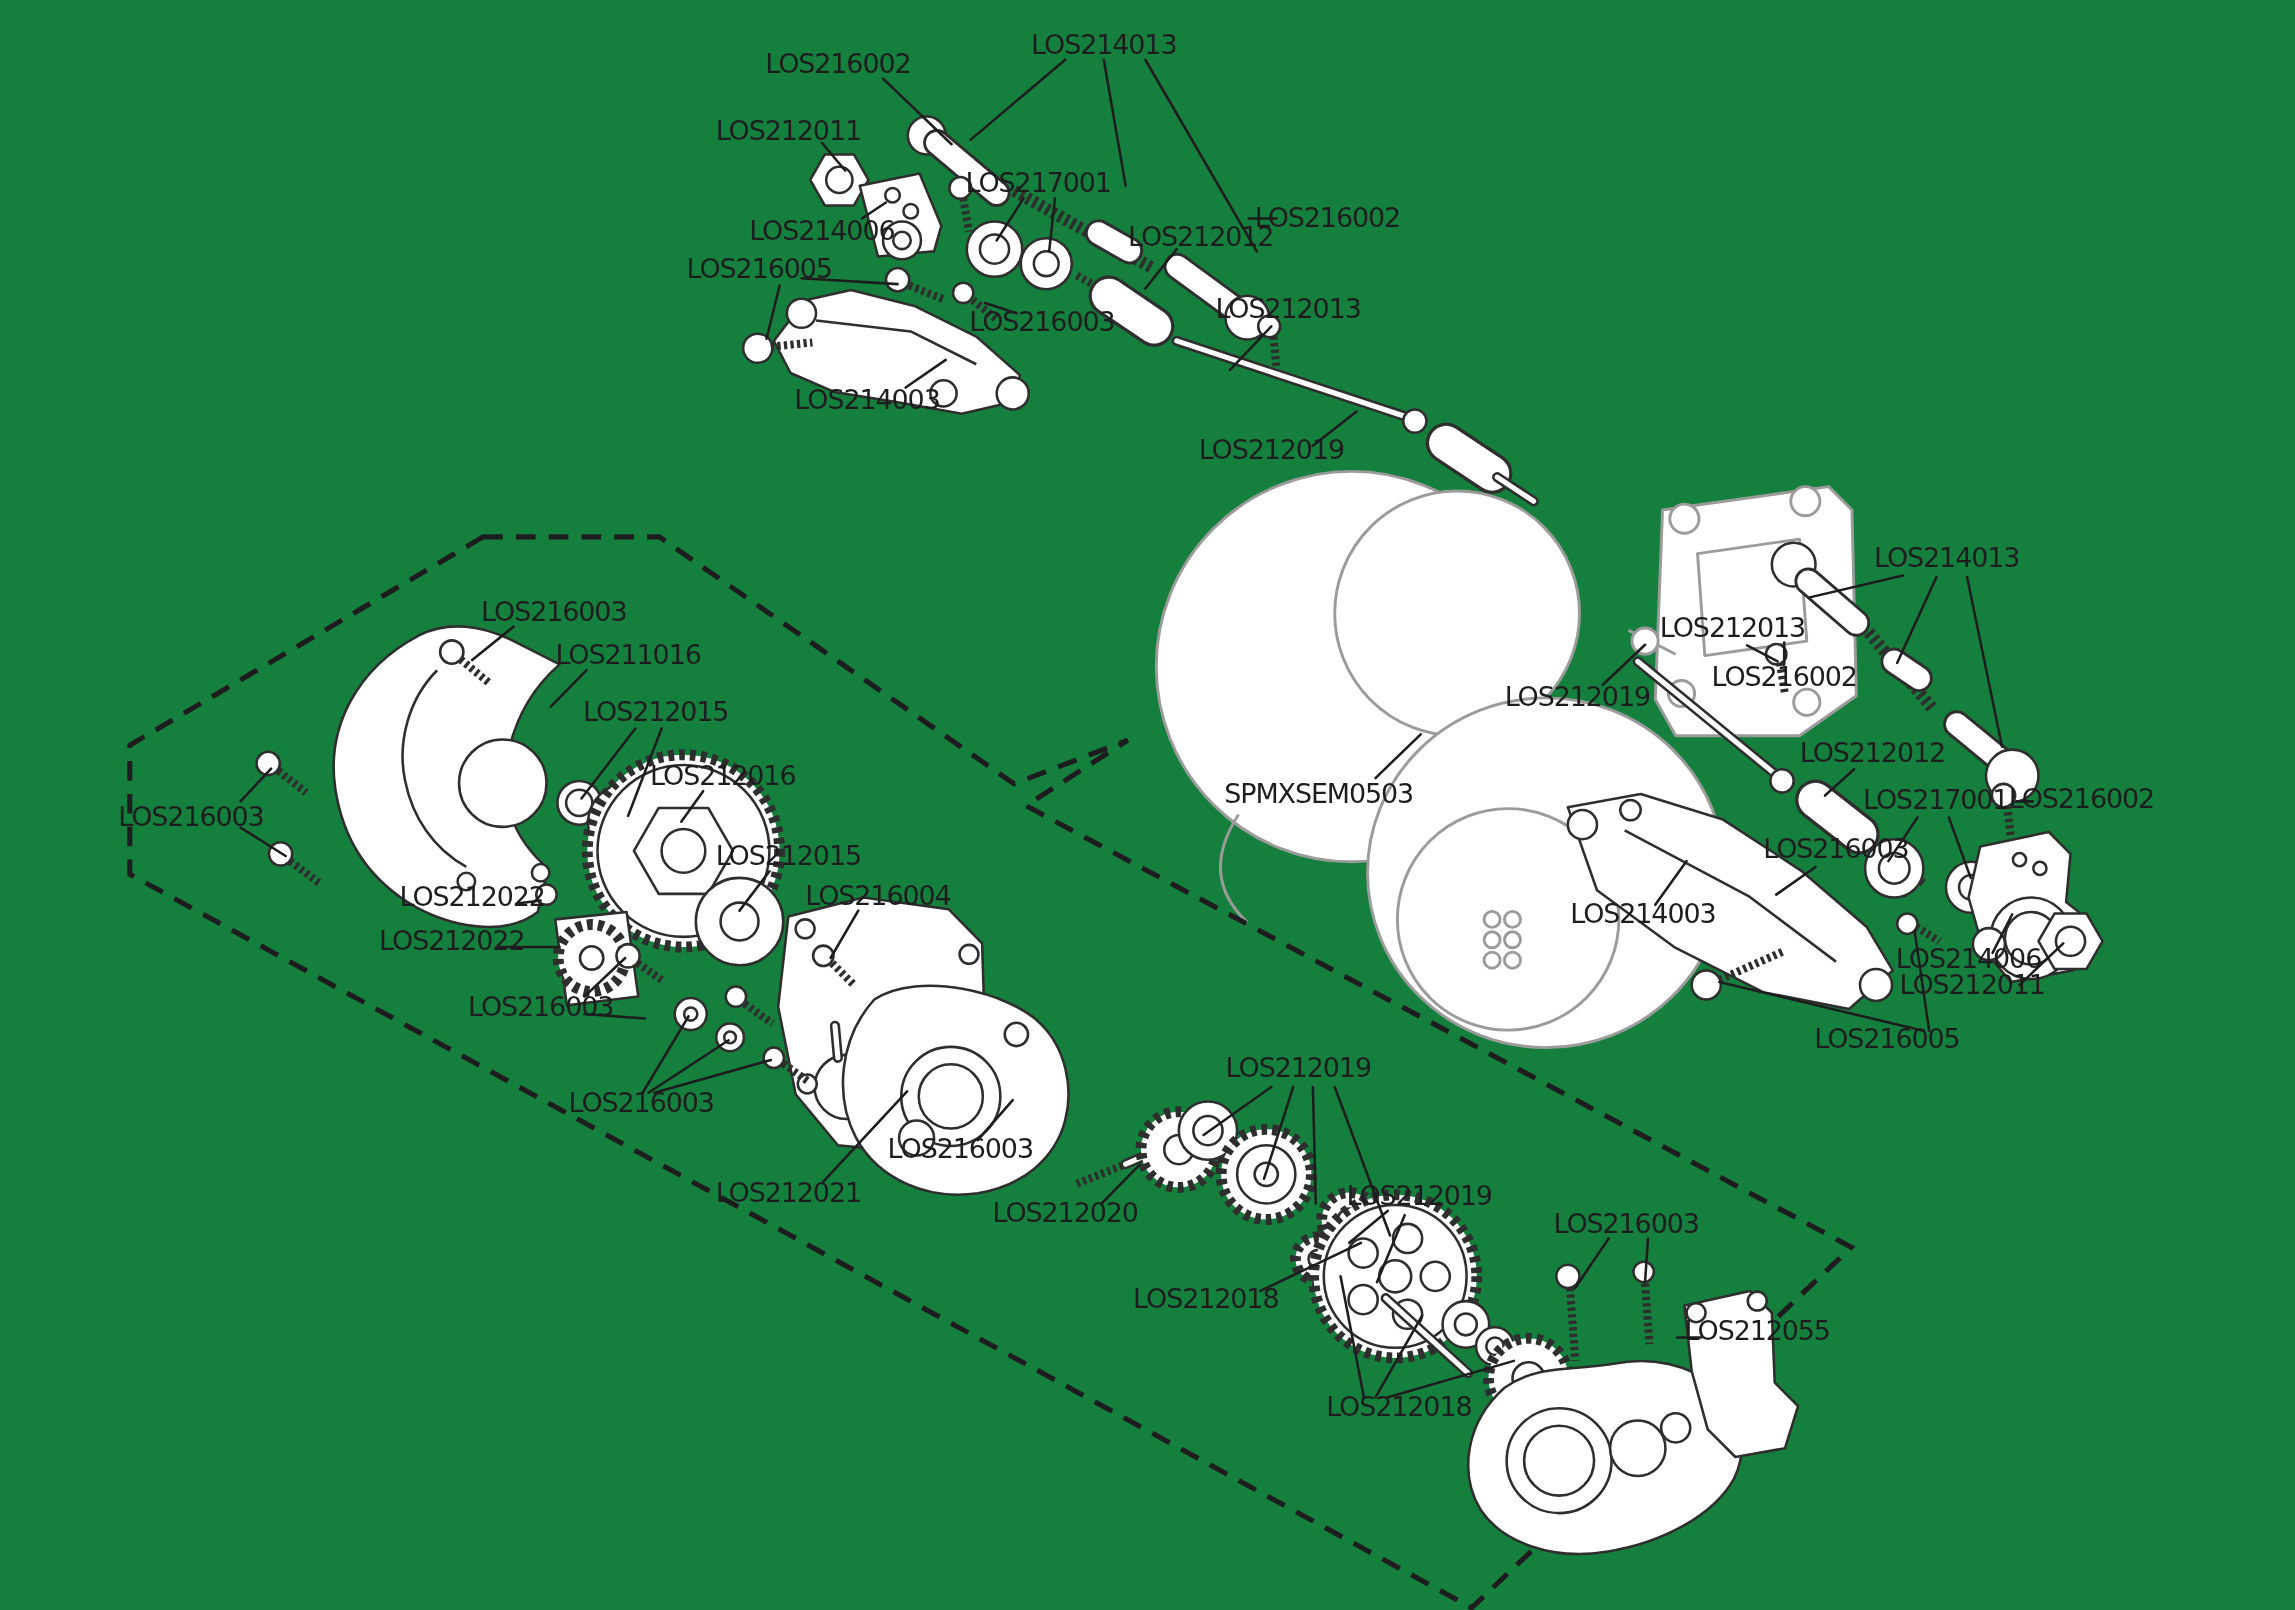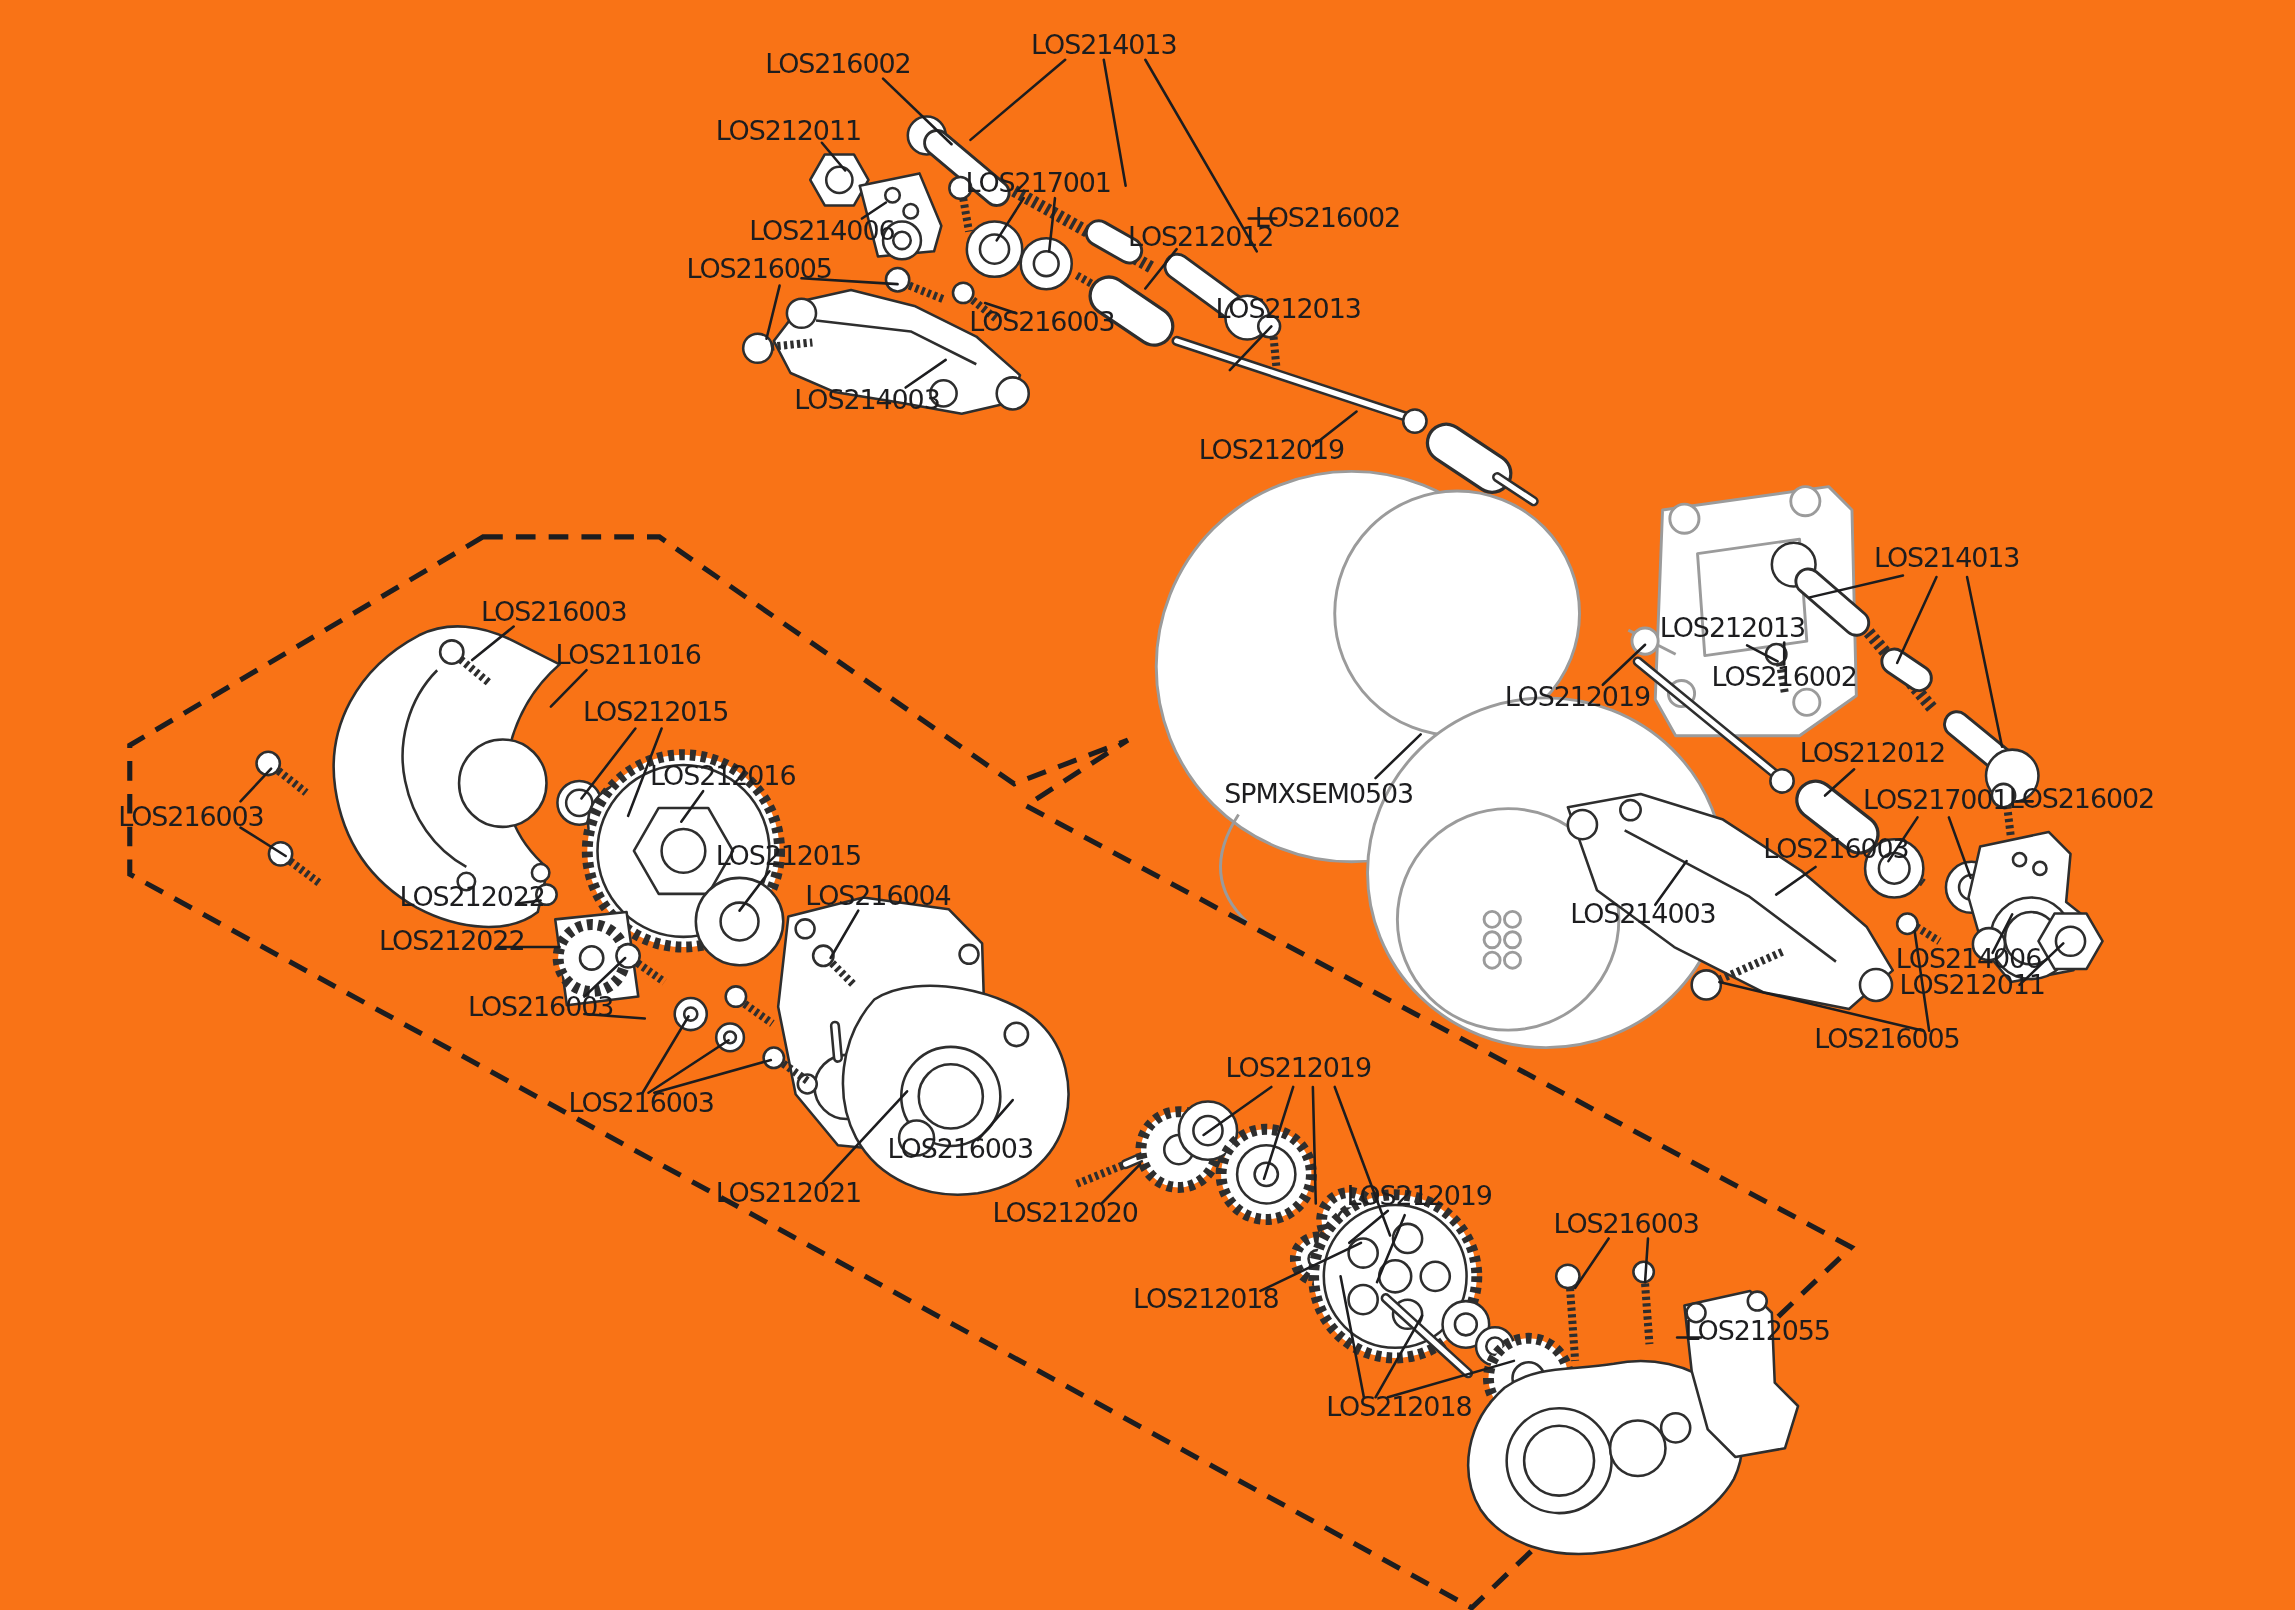--- a/index.html
+++ b/index.html
@@ -1,16 +1,16 @@
 <!DOCTYPE html>
 <html style="font-size:11.7px"><head>
 <meta charset="utf-8">
 <style>
   html,body{margin:0;padding:0;background:#ffffff;}
-  .stage{position:relative;width:2295px;height:1610px;background:#f97316;overflow:hidden;}
+  .stage{position:relative;width:2295px;height:1610px;background:#15803d;overflow:hidden;}
   svg{display:block;}
   .part-label{font-family:"DejaVu Sans","Liberation Sans",sans-serif;font-size:37px;
               letter-spacing:-1.5px;fill:#1d1d1f;text-anchor:middle;}
   .boundary{fill:none;stroke:#1d1d1f;stroke-width:7;stroke-dasharray:27 18;stroke-linejoin:miter;}
   .leader{stroke:#1d1d1f;stroke-width:3.5;fill:none;stroke-linecap:round;}
   .p  {stroke:#2e2e2e;stroke-width:3.5;fill:#ffffff;stroke-linejoin:round;}
   .pf {stroke:#2e2e2e;stroke-width:3.5;fill:none;stroke-linejoin:round;}
   .teeth {stroke:#2e2e2e;stroke-width:15;fill:#ffffff;stroke-dasharray:8 7;}
   .thread{stroke:#2e2e2e;stroke-width:11;fill:none;stroke-dasharray:4.5 4.5;}
   .thread-b{stroke:#2e2e2e;stroke-width:17;fill:none;stroke-dasharray:5 5;}

